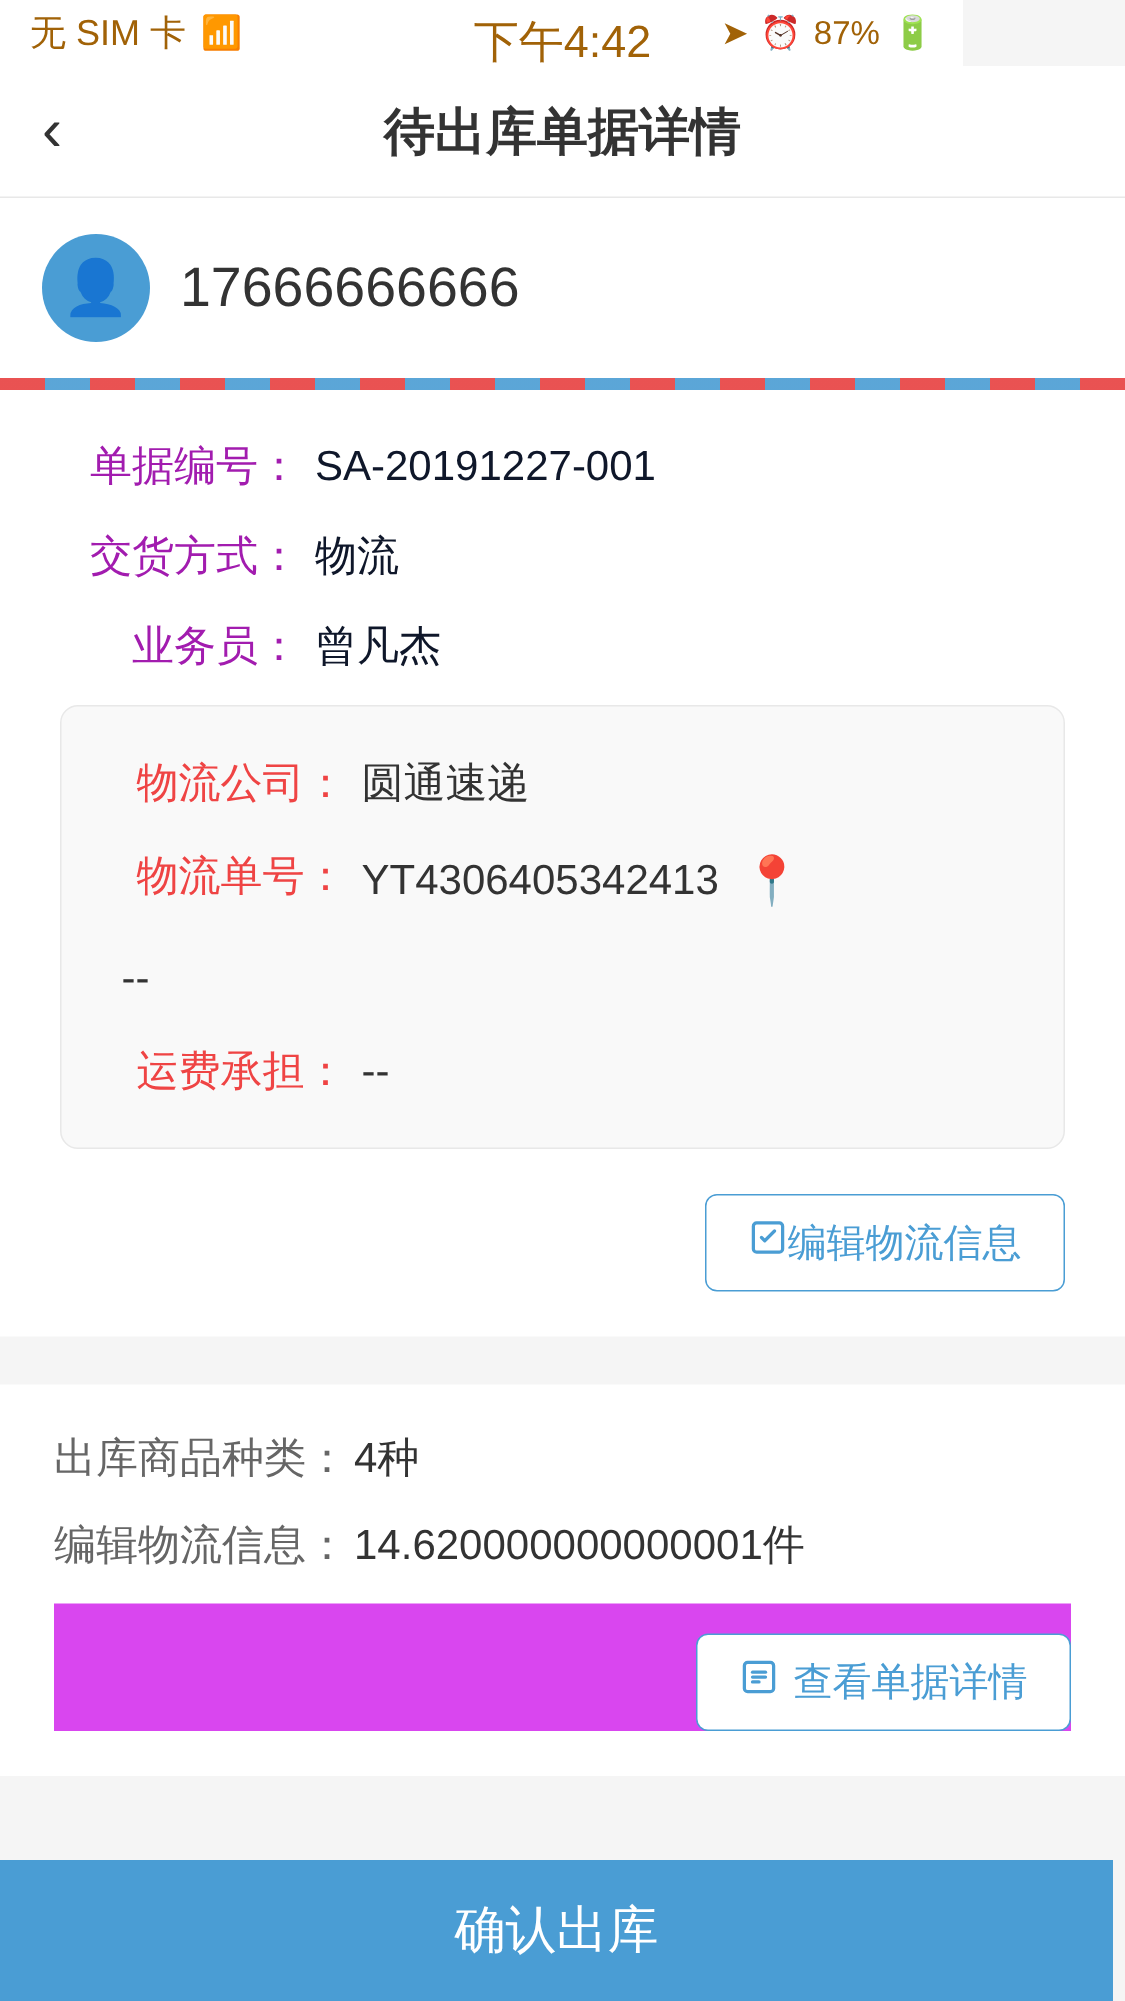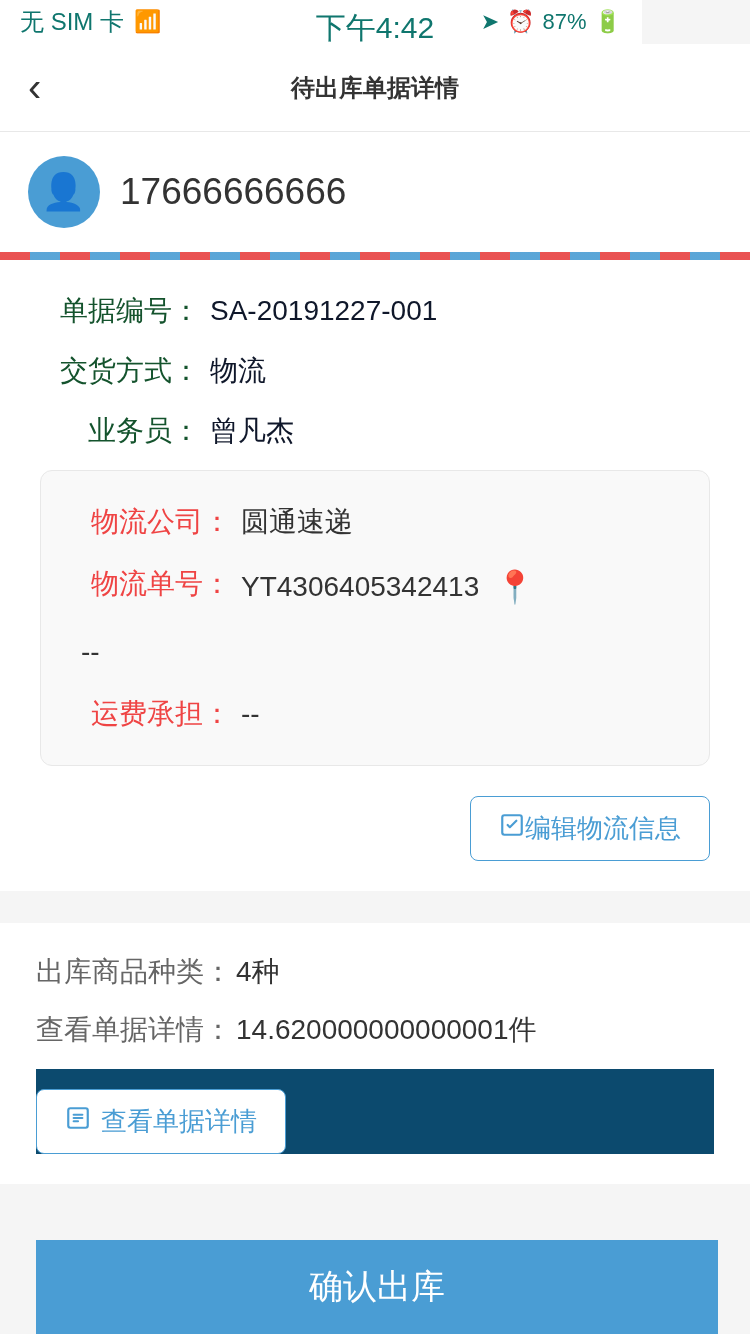--- a/index.html
+++ b/index.html
@@ -17,21 +17,21 @@
     
     .status-bar {
       width: 642px;
       height: 44px;
       background: #fff;
       display: flex;
       align-items: center;
       justify-content: space-between;
       padding: 0 20px;
       font-size: 24px;
-      color: #0f766e;
+      color: #a16207;
     }
     .status-left {
       display: flex;
       align-items: center;
       gap: 10px;
       font-size: 24px;
     }
     .wifi-icon {
       font-size: 22px;
     }
@@ -62,21 +62,21 @@
       border-bottom: 1px solid #e8e8e8;
     }
     .nav-back {
       position: absolute;
       left: 28px;
       font-size: 40px;
       color: #333;
       cursor: pointer;
     }
     .nav-title {
-      font-size: 24px;
+      font-size: 34px;
       font-weight: 600;
       color: #333;
     }
 
     
     .user-section {
       background: #fff;
       padding: 24px 28px;
       display: flex;
       align-items: center;
@@ -123,21 +123,21 @@
       display: flex;
       align-items: flex-start;
       margin-bottom: 18px;
       font-size: 28px;
       line-height: 1.5;
     }
     .info-row:last-child {
       margin-bottom: 0;
     }
     .info-label {
-      color: #14532d;
+      color: #a21caf;
       min-width: 160px;
       text-align: right;
       flex-shrink: 0;
     }
     .info-value {
       color: #0f172a;
       flex: 1;
       padding-left: 10px;
     }
 
@@ -226,49 +226,48 @@
       min-width: 200px;
       flex-shrink: 0;
     }
     .product-value {
       color: #333;
     }
 
     
     .view-btn-row {
       display: flex;
-      justify-content: flex-start;
+      justify-content: flex-end;
       padding: 20px 40px 30px;
-      background: #0c4a6e;
+      background: #d946ef;
     }
     .view-btn {
       border: 1.5px solid #4a9dd4;
       border-radius: 8px;
       padding: 14px 28px;
       color: #4a9dd4;
       font-size: 26px;
       display: flex;
       align-items: center;
       gap: 10px;
       background: #fff;
       cursor: pointer;
     }
 
     
     .confirm-btn-container {
       position: fixed;
       bottom: 0;
       left: 0;
-      width: 682px;
+      width: 742px;
       background: #4a9dd4;
       padding: 24px 40px;
       display: flex;
       align-items: center;
       justify-content: center;
-      margin-left: 36px;
     }
     .confirm-btn {
       color: #fff;
       font-size: 34px;
       font-weight: 500;
       background: none;
       border: none;
       cursor: pointer;
     }
 
@@ -359,21 +358,21 @@
   </div>
 
   <div class="section-divider"></div>
 
   <div class="product-section">
     <div class="product-row">
       <span class="product-label">出库商品种类：</span>
       <span class="product-value">4种</span>
     </div>
     <div class="product-row">
-      <span class="product-label">查看单据详情：</span>
+      <span class="product-label">编辑物流信息：</span>
       <span class="product-value">14.620000000000001件</span>
     </div>
 
     <div class="view-btn-row" style="padding: 20px 0 0;">
       <button class="view-btn">
         <span>
           <svg width="26" height="26" viewBox="0 0 24 24" fill="none" stroke="#4a9dd4" stroke-width="2" stroke-linecap="round" stroke-linejoin="round">
             <rect x="3" y="3" width="18" height="18" rx="2"></rect>
             <line x1="8" y1="9" x2="16" y2="9"></line>
             <line x1="8" y1="12" x2="16" y2="12"></line>

